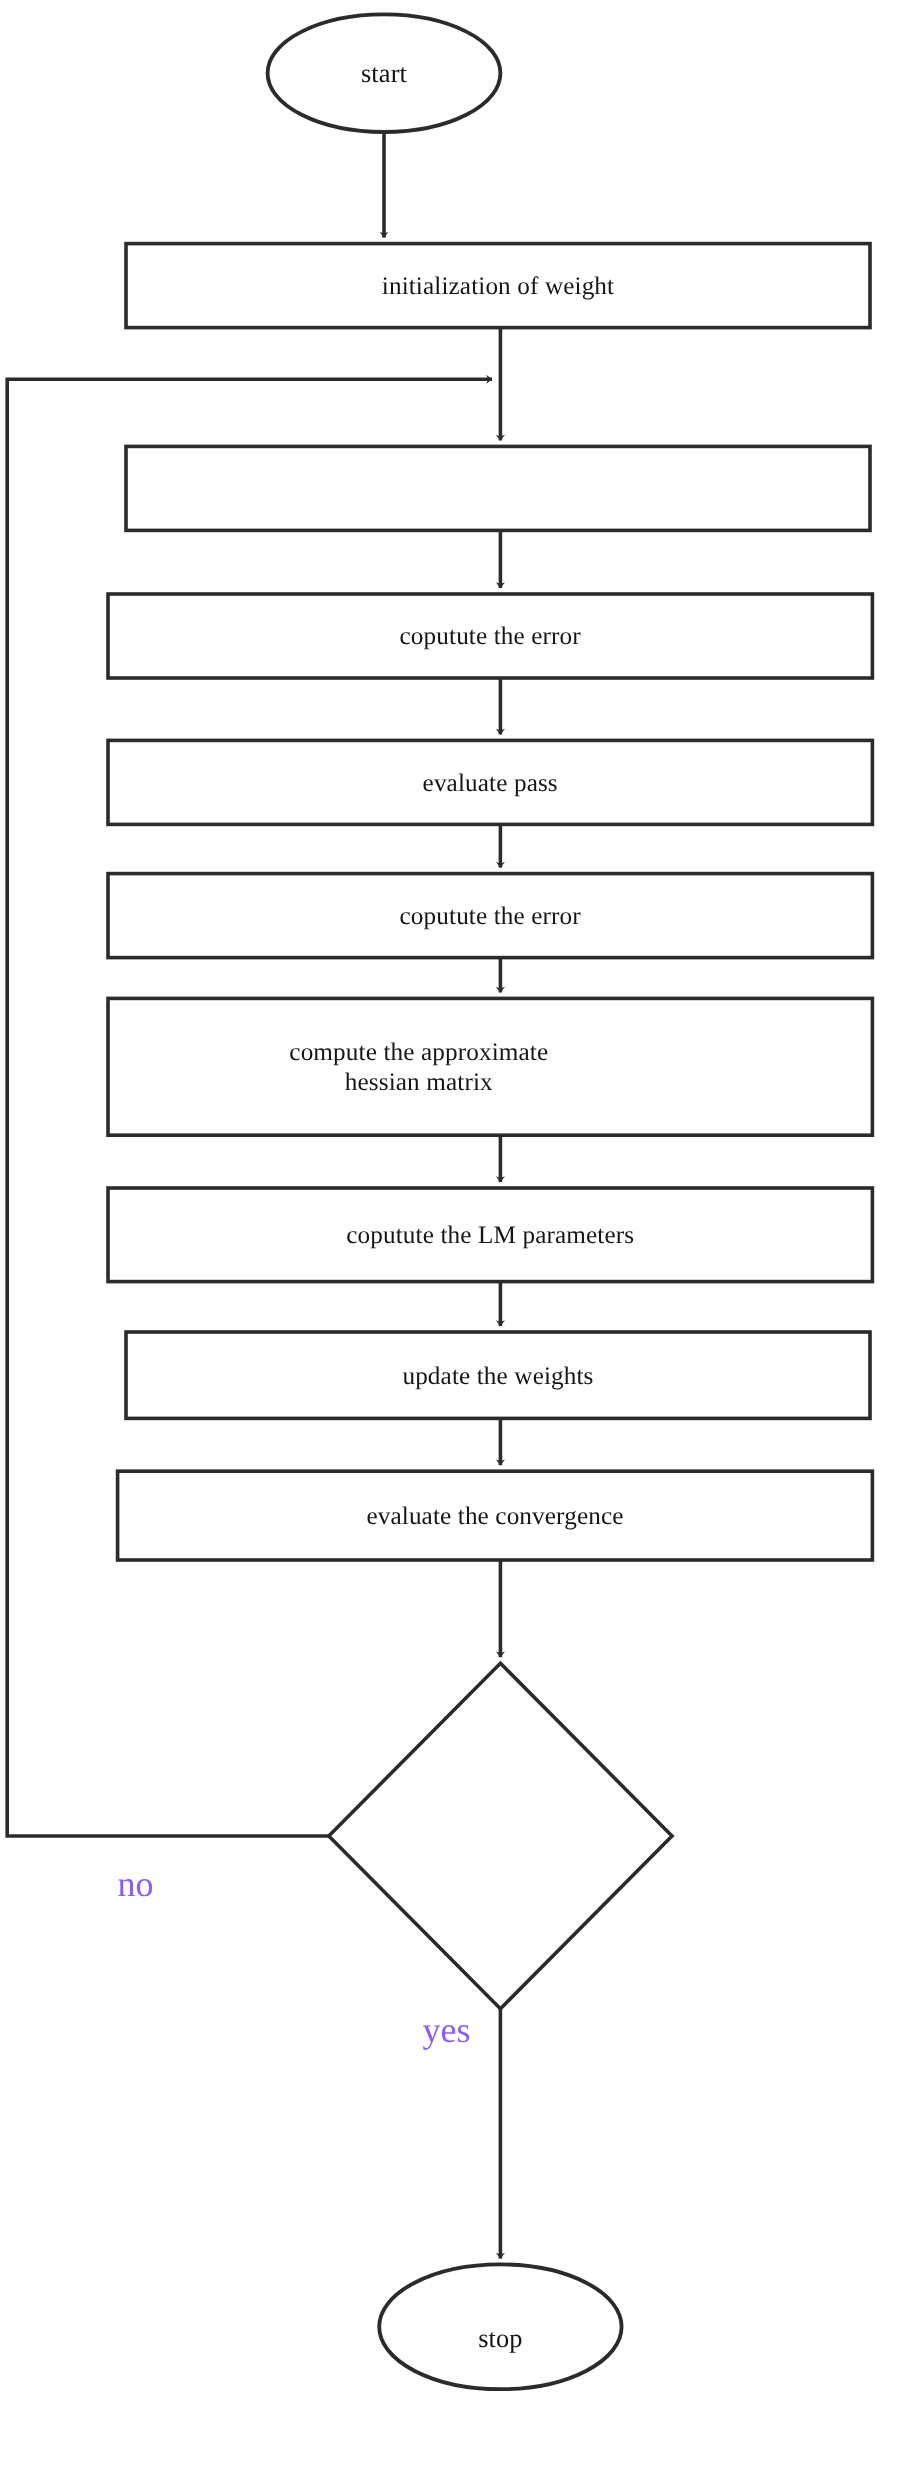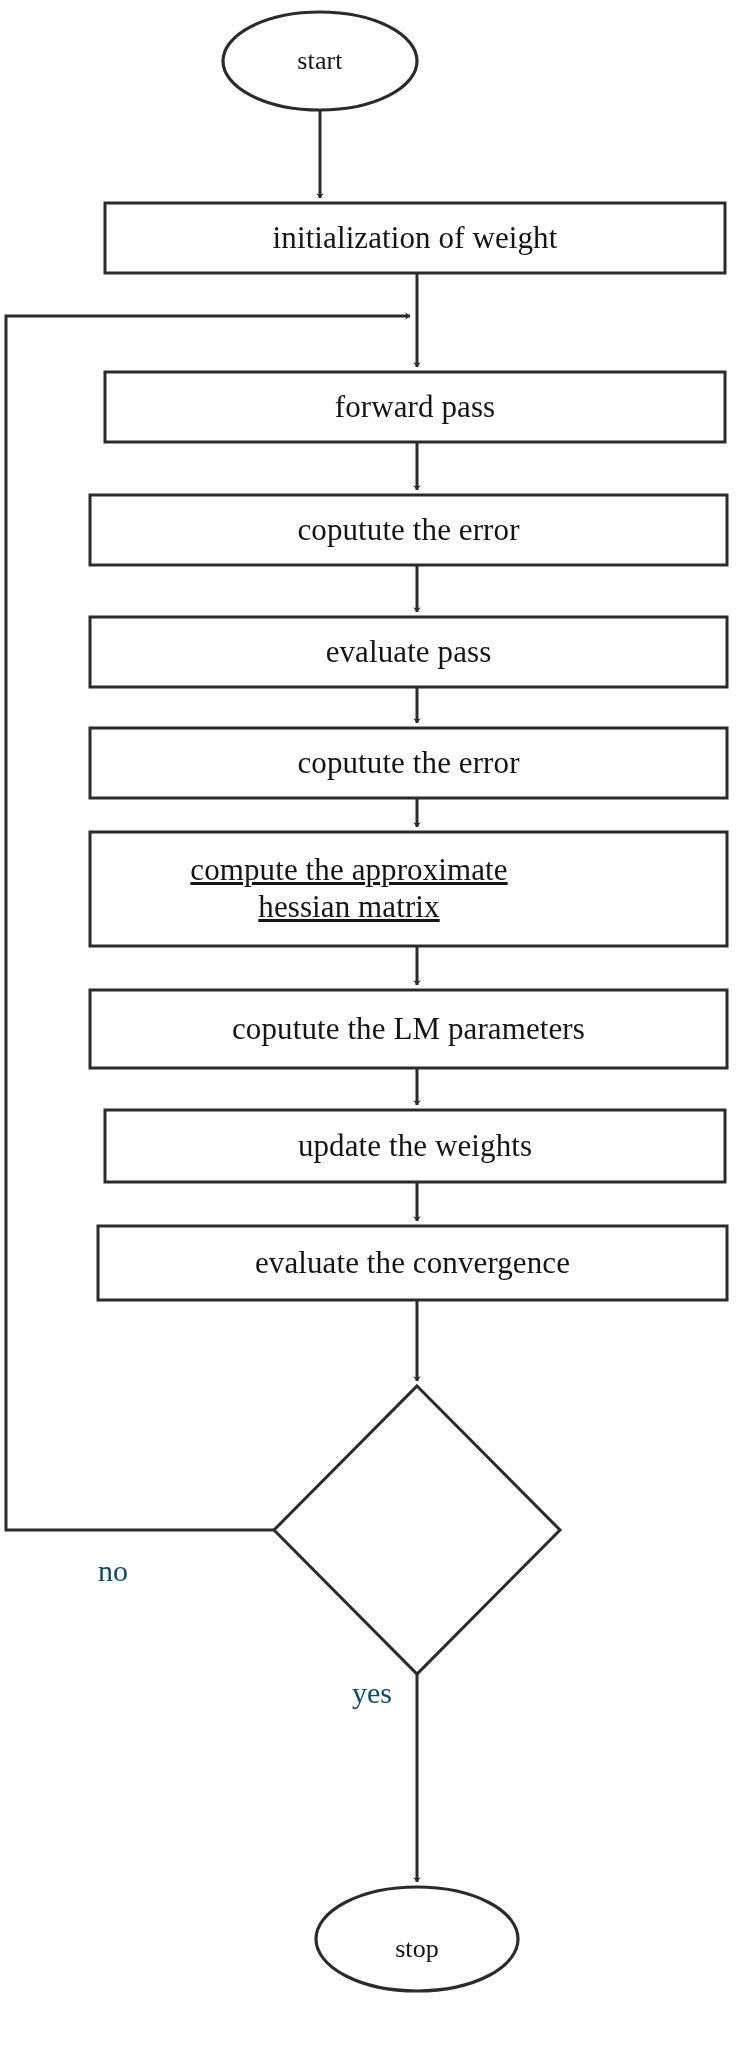--- a/index.html
+++ b/index.html
@@ -13,33 +13,33 @@
 
   
   #flow-svg{position:absolute;left:0;top:0;width:750px;height:2054px;}
 
   
   .node-label{
     position:absolute;
     display:flex;align-items:center;justify-content:center;
     text-align:center;
     color:#151515;
-    font-size:31px;
+    font-size:21px;
     line-height:1.18;
     letter-spacing:0.1px;
     white-space:pre-line;
     pointer-events:none;
   }
   .edge-label{
     position:absolute;
-    color:#0c4a6e;
+    color:#8b5cf6;
     font-size:30px;
     line-height:1;
   }
-  .terminator-label{font-size:26px;}
+  .terminator-label{font-size:22px;}
 </style>
 </head>
 <body>
 
 <div id="flow-root">
 
   <svg id="flow-svg" viewBox="0 0 750 2054" xmlns="http://www.w3.org/2000/svg">
     <defs>
       <marker id="arrowhead" markerWidth="10" markerHeight="10" refX="5.2" refY="4" orient="auto" markerUnits="userSpaceOnUse">
         <path d="M0.4,0.2 L5.4,4 L0.4,7.8 L1.9,4 Z" fill="#2b2b2b"></path>
@@ -80,29 +80,28 @@
       <line x1="417" y1="1674" x2="417" y2="1882" marker-end="url(#arrowhead)"></line>
 
       <path d="M274,1530 L6,1530 L6,316 L410,316" marker-end="url(#arrowheadR)"></path>
     </g>
   </svg>
 
   <div class="node-label terminator-label" style="left:223px;top:12px;width:194px;height:98px;">start</div>
 
   <div class="node-label" style="left:105px;top:203px;width:620px;height:70px;">initialization of weight</div>
 
-  <div class="node-label" style="left:105px;top:372px;width:620px;height:70px;">forward pass</div>
 
   <div class="node-label" style="left:90px;top:495px;width:637px;height:70px;">coputute the error</div>
 
   <div class="node-label" style="left:90px;top:617px;width:637px;height:70px;">evaluate pass</div>
 
   <div class="node-label" style="left:90px;top:728px;width:637px;height:70px;">coputute the error</div>
 
-  <div class="node-label" style="left:90px;top:832px;width:518px;height:114px;text-decoration:underline;">compute the approximate
+  <div class="node-label" style="left:90px;top:832px;width:518px;height:114px;">compute the approximate
 hessian matrix</div>
 
   <div class="node-label" style="left:90px;top:990px;width:637px;height:78px;">coputute the LM parameters</div>
 
   <div class="node-label" style="left:98px;top:1226px;width:629px;height:74px;">evaluate the convergence</div>
 
   <div class="node-label" style="left:105px;top:1110px;width:620px;height:72px;">update the weights</div>
 
 
   <div class="node-label terminator-label" style="left:317px;top:1889px;width:200px;height:100px;margin-top:10px;">stop</div>

